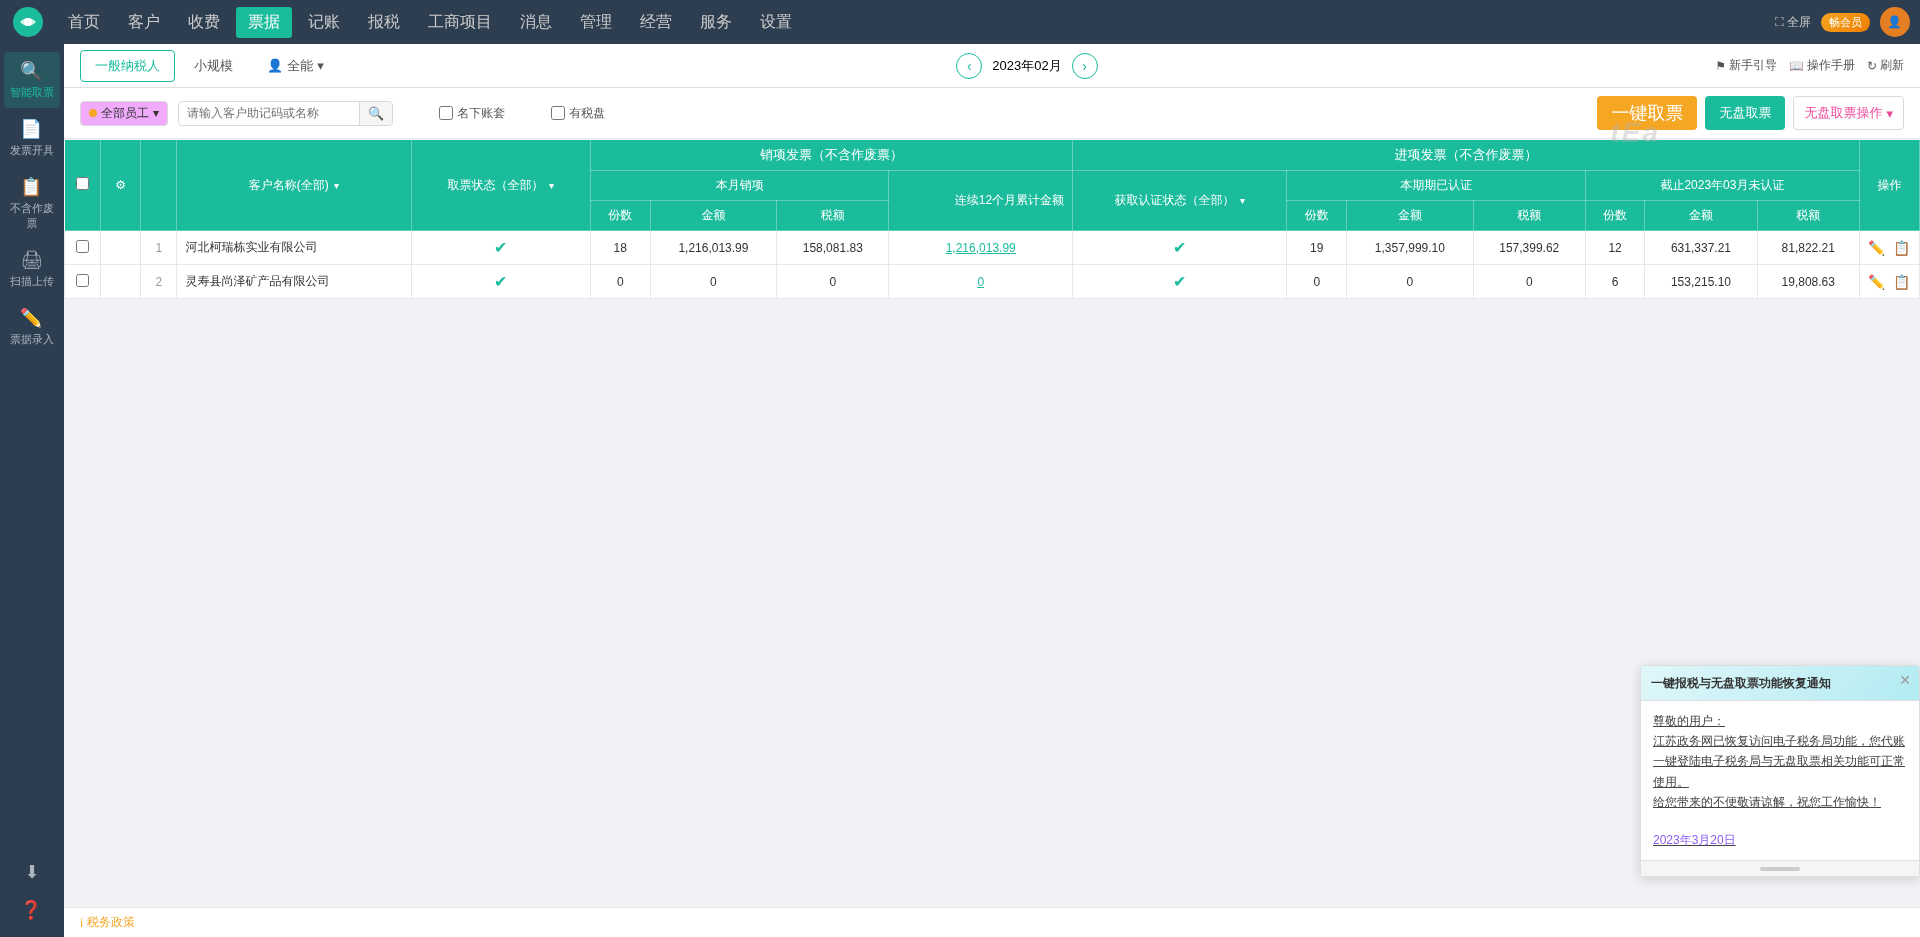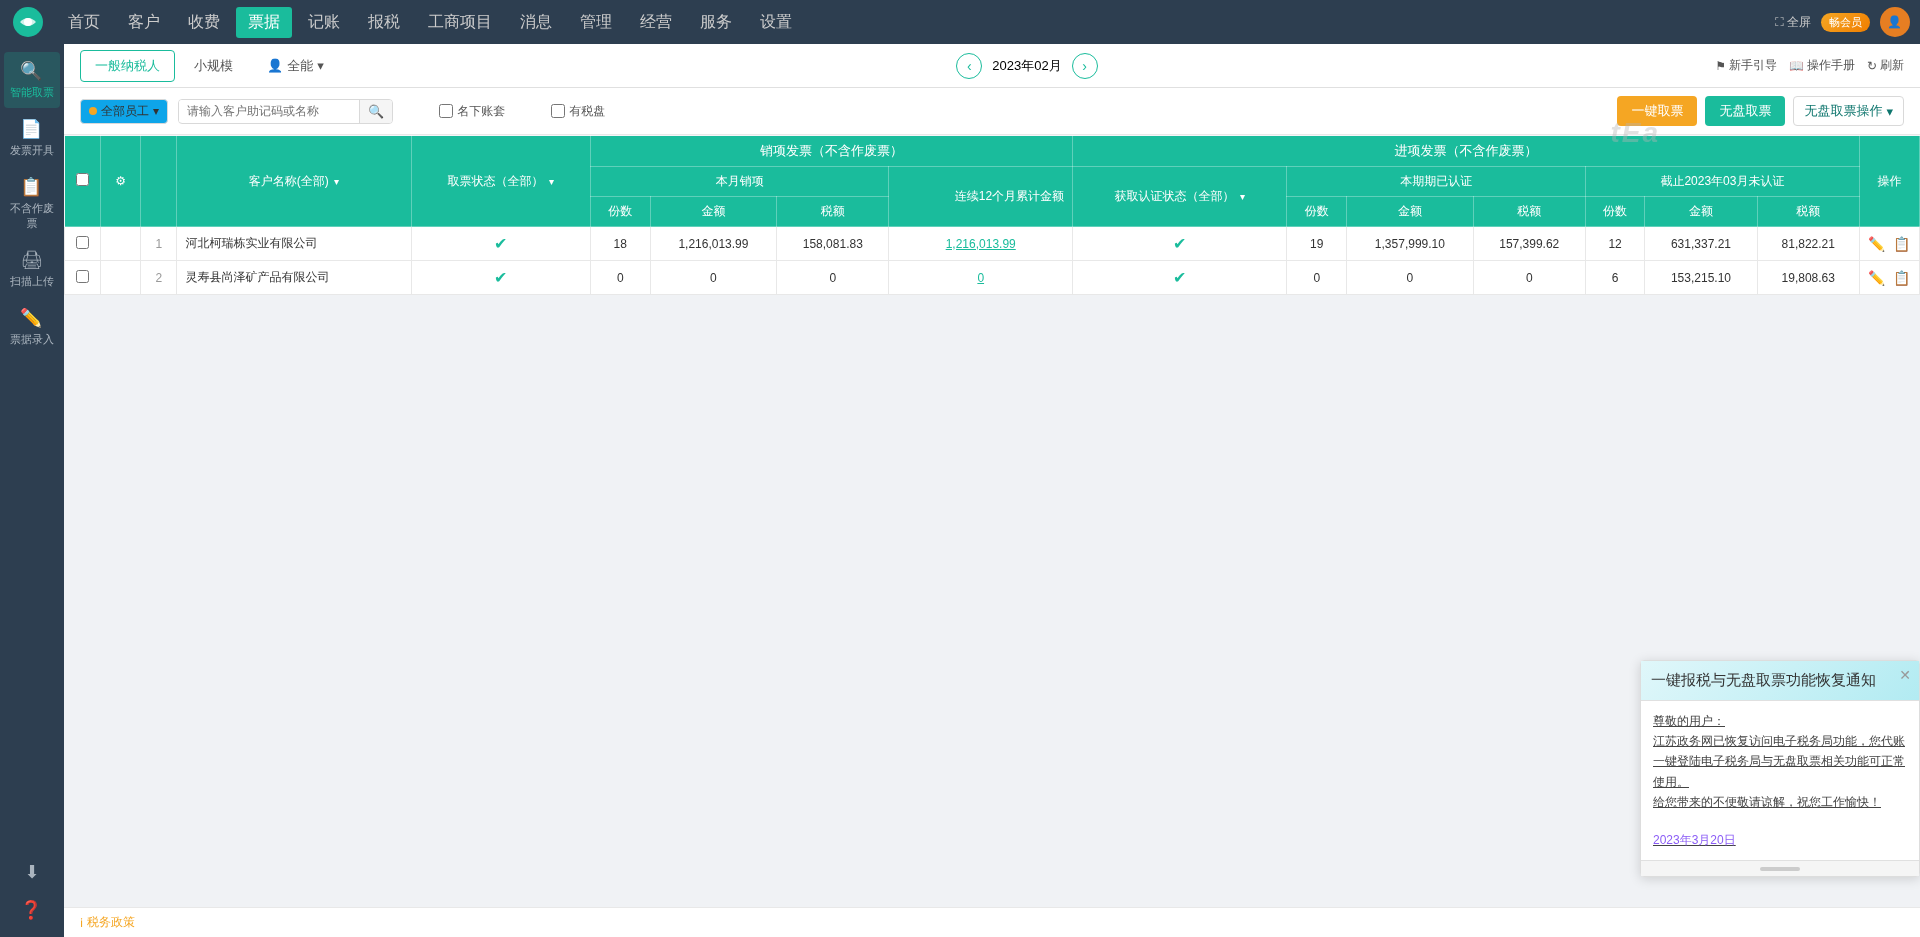--- a/index.html
+++ b/index.html
@@ -111,32 +111,32 @@
       background: #fff;
       padding: 8px 16px;
       display: flex;
       align-items: center;
       gap: 10px;
       border-bottom: 1px solid #e8e8e8;
     }
     .filter-select {
       display: flex; align-items: center; gap: 4px;
       border: 1px solid #d9d9d9; border-radius: 4px; padding: 3px 8px;
-      background: #0ea5e9; cursor: pointer; font-size: 12px; color: #333;
+      background: #f0abfc; cursor: pointer; font-size: 12px; color: #333;
     }
     .filter-select .dot { width: 8px; height: 8px; border-radius: 50%; background: #f5a623; display: inline-block; }
     .search-input-wrap { display: flex; align-items: center; border: 1px solid #d9d9d9; border-radius: 4px; overflow: hidden; }
     .search-input-wrap input { border: none; outline: none; padding: 4px 8px; font-size: 12px; width: 180px; color: #333; }
     .search-input-wrap .search-icon { padding: 4px 8px; background: #f5f5f5; border-left: 1px solid #d9d9d9; cursor: pointer; color: #999; }
     .checkbox-wrap { display: flex; align-items: center; gap: 4px; font-size: 12px; color: #555; cursor: pointer; padding-left: 36px; }
     .checkbox-wrap input[type=checkbox] { width: 14px; height: 14px; }
     .filter-right { margin-left: auto; display: flex; gap: 8px; }
-    .btn-primary { background: #f5a623; color: #fff; border: none; padding: 5px 14px; border-radius: 4px; cursor: pointer; font-size: 13px; white-space: nowrap; }
+    .btn-primary { background: #f5a623; color: #fff; border: none; padding: 5px 14px; border-radius: 4px; cursor: pointer; font-size: 18px; white-space: nowrap; }
     .btn-danger { background: #1abc9c; color: #fff; border: none; padding: 5px 14px; border-radius: 4px; cursor: pointer; font-size: 13px; white-space: nowrap; }
-    .btn-more { background: #fff; color: #0f766e; border: 1px solid #d9d9d9; padding: 5px 10px; border-radius: 4px; cursor: pointer; font-size: 13px; white-space: nowrap; display: flex; align-items: center; gap: 4px; }
+    .btn-more { background: #fff; color: #ec4899; border: 1px solid #d9d9d9; padding: 5px 10px; border-radius: 4px; cursor: pointer; font-size: 13px; white-space: nowrap; display: flex; align-items: center; gap: 4px; }
 
     
     .table-wrap { flex: 1; overflow: auto; padding: 0; }
     table { width: 100%; border-collapse: collapse; font-size: 12px; }
     thead th {
       background: #1abc9c; color: #fff; padding: 6px 8px; text-align: center;
       border: 1px solid rgba(255,255,255,0.3); white-space: nowrap; font-weight: normal;
     }
     thead th.group-header { font-size: 13px; }
     tbody tr { background: #fff; }
@@ -421,21 +421,21 @@
       <span class="tax-link">
         <span>ℹ</span>
         <span>税务政策</span>
       </span>
     </div>
   </div>
 </div>
 
 <div class="notification-popup">
   <div class="notification-header">
-    <span style="font-size:15px;font-weight:normal;color:#333;line-height:1.5;padding-right:18px;">一键报税与无盘取票功能恢复通知</span>
+    <span style="font-size:12px;font-weight:bold;color:#333;line-height:1.5;padding-right:18px;">一键报税与无盘取票功能恢复通知</span>
     <span class="notification-close">✕</span>
   </div>
   <div class="notification-body">
     <div>尊敬的用户：</div>
     <div>江苏政务网已恢复访问电子税务局功能，您代账一键登陆电子税务局与无盘取票相关功能可正常使用。</div>
     <div>给您带来的不便敬请谅解，祝您工作愉快！</div>
     <div class="notification-date">2023年3月20日</div>
   </div>
   <div style="height:16px; background:#f5f5f5; border-top:1px solid #e0e0e0; display:flex; align-items:center; justify-content:center;">
     <span style="width:40px;height:4px;background:#ccc;border-radius:2px;display:inline-block;cursor:pointer;"></span>

